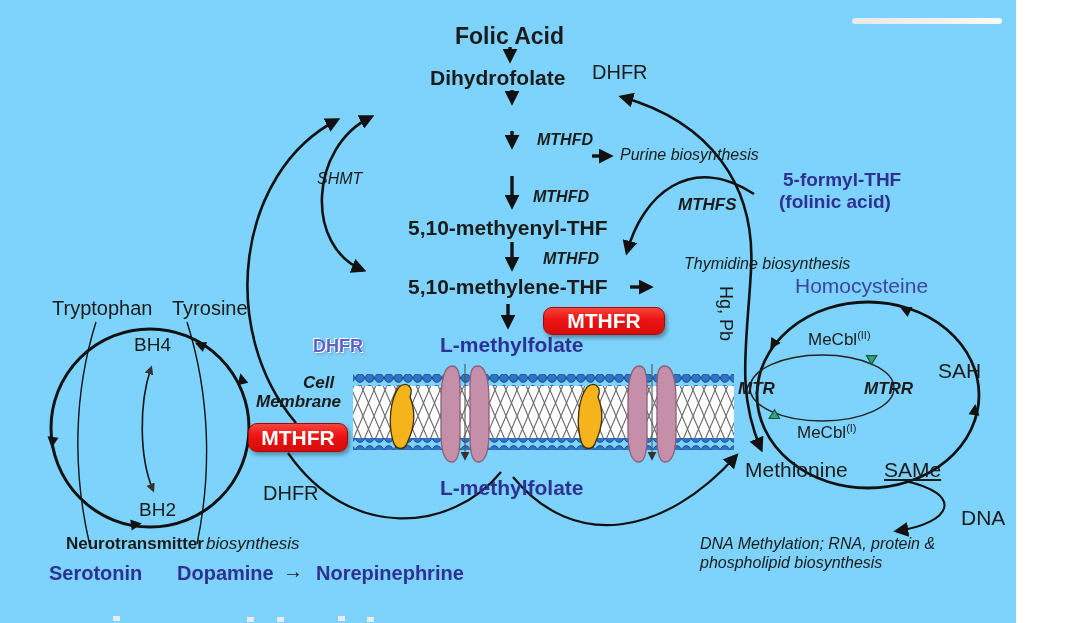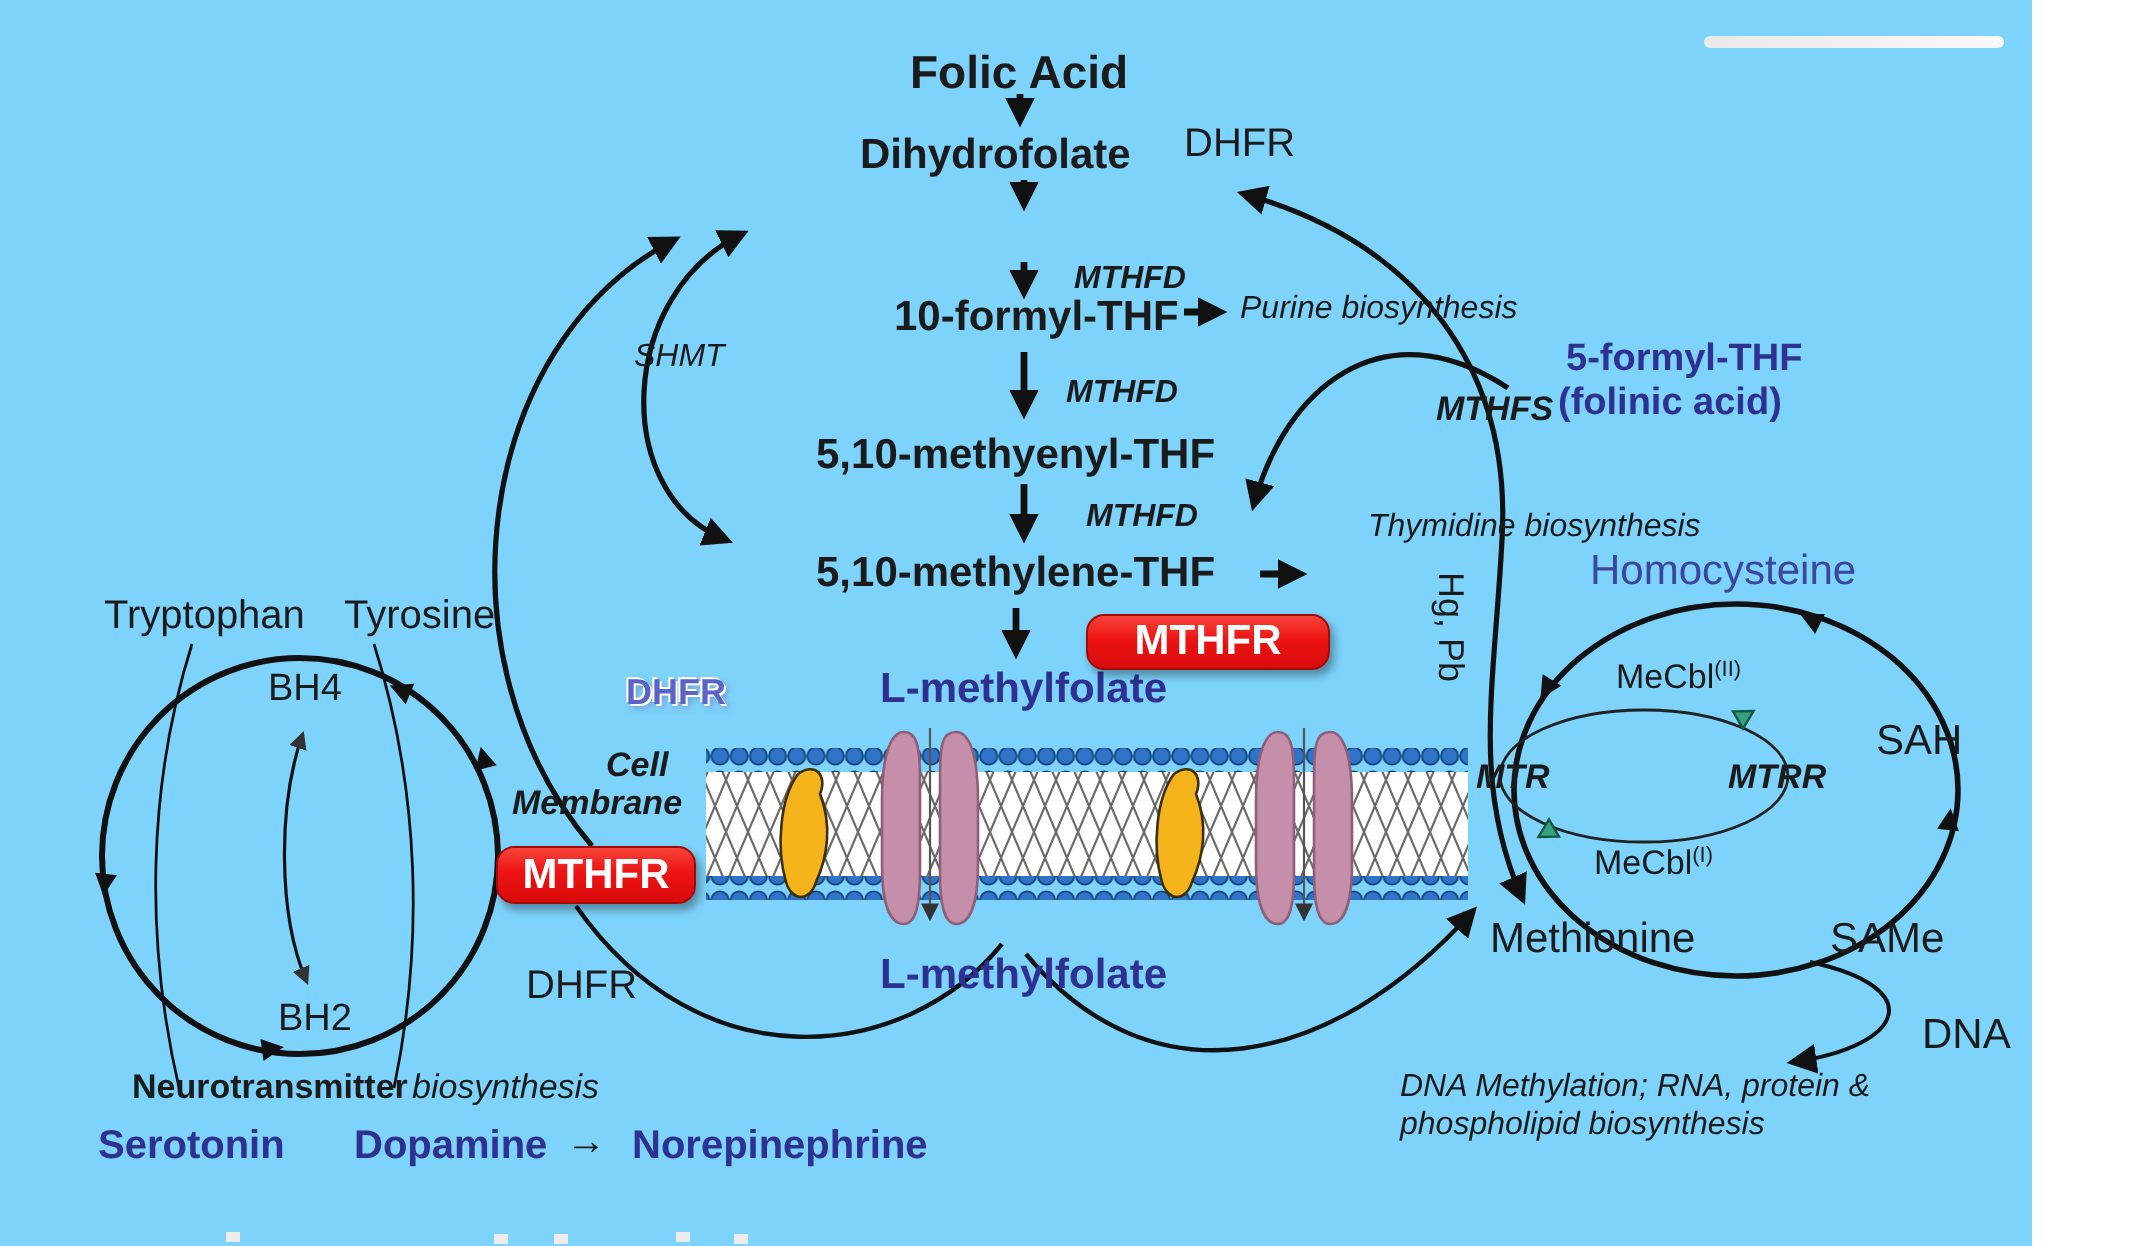--- a/index.html
+++ b/index.html
@@ -118,51 +118,50 @@
       <path d="M0,-5 L9,0 L0,5 Z" fill="#35a27f" stroke="#14573f" stroke-width="1.2" transform="translate(777,414) rotate(150)"></path>
     </g>
 
     <path d="M905,481 C965,494 952,523 897,531" stroke="#111" stroke-width="2" fill="none" marker-end="url(#ah)"></path>
   </svg>
 
   <div class="lbl b s23" style="left:455px;top:25px;">Folic Acid</div>
   <div class="lbl b s21" style="left:430px;top:67px;">Dihydrofolate</div>
   <div class="lbl s20" style="left:592px;top:62px;">DHFR</div>
   <div class="lbl b i s16" style="left:537px;top:132px;">MTHFD</div>
-  <div class="lbl b s21" style="left:447px;top:148px;">10-formyl-THF</div>
   <div class="lbl i s16" style="left:620px;top:147px;">Purine biosynthesis</div>
   <div class="lbl b i s16" style="left:533px;top:189px;">MTHFD</div>
   <div class="lbl b s21" style="left:408px;top:217px;">5,10-methyenyl-THF</div>
   <div class="lbl b i s16" style="left:543px;top:251px;">MTHFD</div>
   <div class="lbl b s21" style="left:408px;top:276px;">5,10-methylene-THF</div>
   <div class="lbl b s21 blue" style="left:440px;top:334px;">L-methylfolate</div>
   <div class="lbl b s21 blue" style="left:440px;top:477px;">L-methylfolate</div>
 
   <div class="redbox" style="left:543px;top:307px;width:120px;height:26px;font-size:21px;line-height:26px;">MTHFR</div>
   <div class="redbox" style="left:248px;top:423px;width:98px;height:27px;font-size:21px;line-height:27px;">MTHFR</div>
 
-  <div class="lbl b i s17" style="left:678px;top:196px;margin-left:40px;">MTHFS</div>
+  <div class="lbl b i s17" style="left:678px;top:196px;">MTHFS</div>
   <div class="lbl b s19 blue" style="left:783px;top:170px;">5-formyl-THF</div>
   <div class="lbl b s19 blue" style="left:779px;top:192px;">(folinic acid)</div>
   <div class="lbl i s16" style="left:684px;top:256px;">Thymidine biosynthesis</div>
   <div class="lbl s18 vert" style="left:716px;top:286px;">Hg, Pb</div>
 
   <div class="lbl dhfrblue s18" style="left:313px;top:337px;">DHFR</div>
   <div class="lbl b i s17" style="left:303px;top:374px;text-align:right;">Cell</div>
   <div class="lbl b i s17" style="left:256px;top:393px;">Membrane</div>
   <div class="lbl s20" style="left:263px;top:483px;">DHFR</div>
 
   <div class="lbl s21 hblue" style="left:795px;top:275px;">Homocysteine</div>
   <div class="lbl s21" style="left:938px;top:360px;">SAH</div>
   <div class="lbl s17" style="left:808px;top:330px;"><span>MeCbl</span><span class="sup">(II)</span></div>
   <div class="lbl b i s17" style="left:738px;top:380px;">MTR</div>
   <div class="lbl b i s17" style="left:864px;top:380px;">MTRR</div>
   <div class="lbl s17" style="left:797px;top:423px;"><span>MeCbl</span><span class="sup">(I)</span></div>
   <div class="lbl s21" style="left:745px;top:459px;">Methionine</div>
-  <div class="lbl s21" style="left:915px;top:459px;">SAMe</div>
+  <div class="lbl s21" style="left:884px;top:459px;text-decoration:underline;">SAMe</div>
   <div class="lbl s21" style="left:961px;top:507px;">DNA</div>
   <div class="lbl i s16" style="left:700px;top:536px;">DNA Methylation; RNA, protein &amp;</div>
   <div class="lbl i s16" style="left:700px;top:555px;">phospholipid biosynthesis</div>
 
   <div class="lbl s20" style="left:52px;top:298px;">Tryptophan</div>
   <div class="lbl s20" style="left:172px;top:298px;">Tyrosine</div>
   <div class="lbl s19" style="left:134px;top:335px;">BH4</div>
   <div class="lbl s19" style="left:139px;top:500px;">BH2</div>
   <div class="lbl b s17" style="left:66px;top:535px;">Neurotransmitter</div>
   <div class="lbl i s17" style="left:206px;top:535px;">biosynthesis</div>

